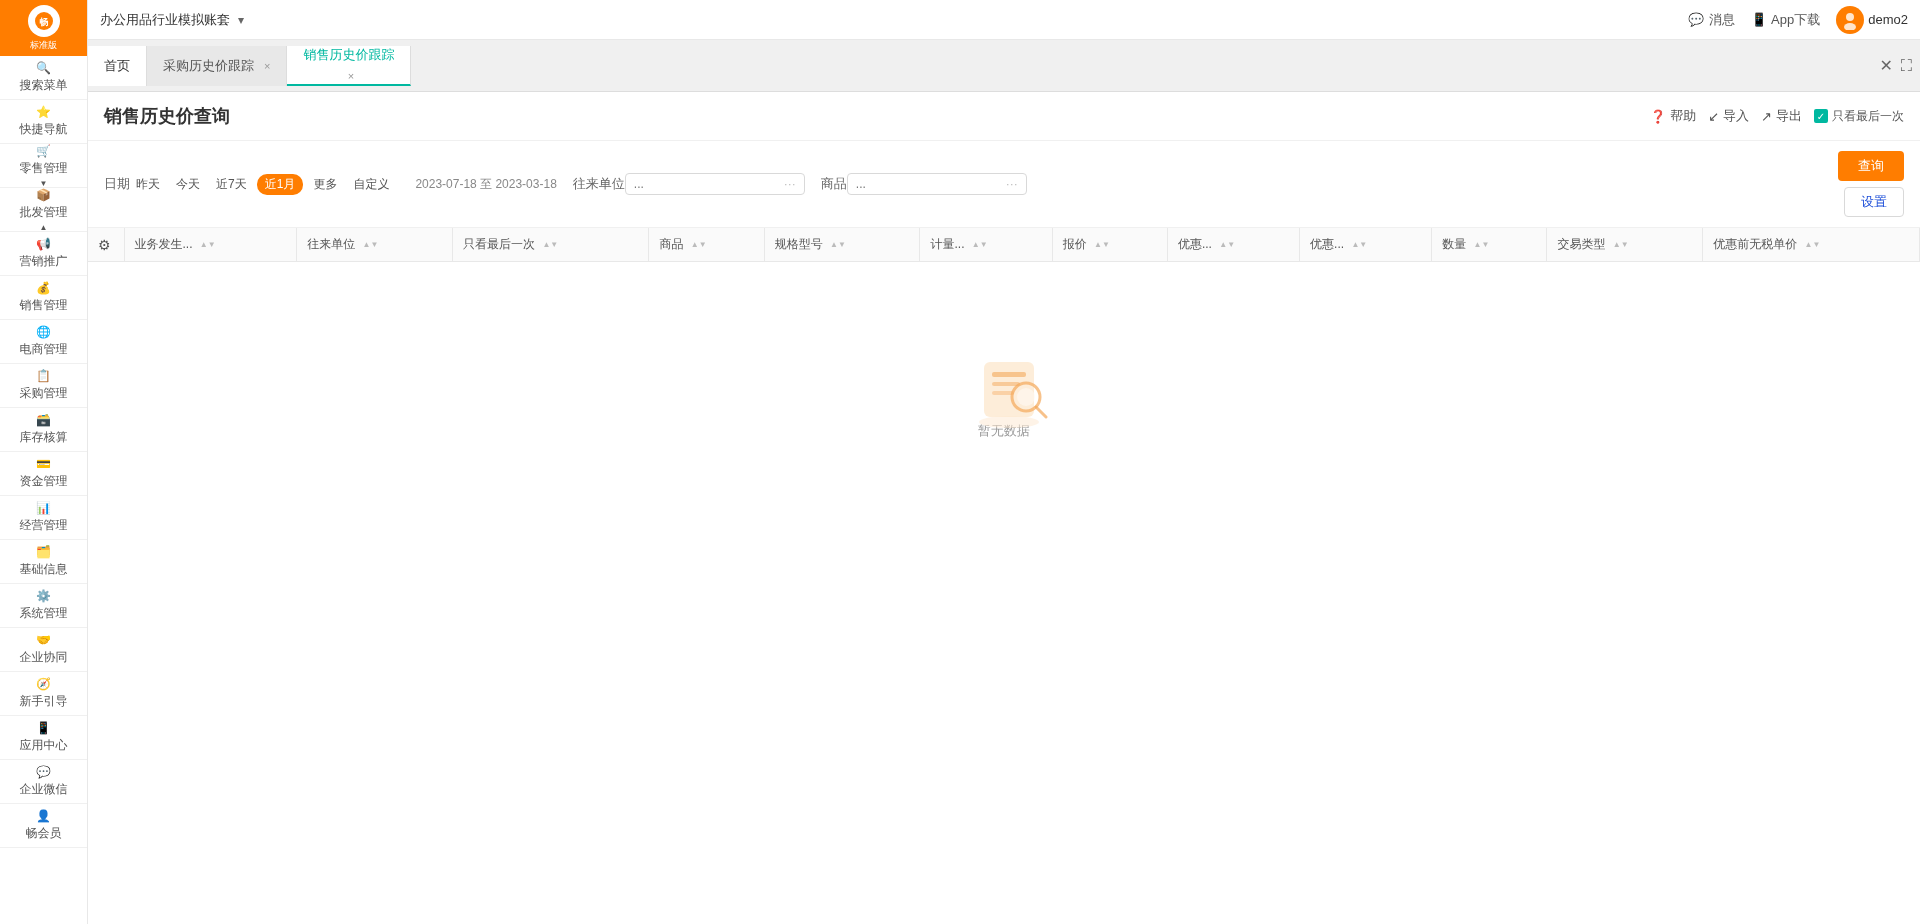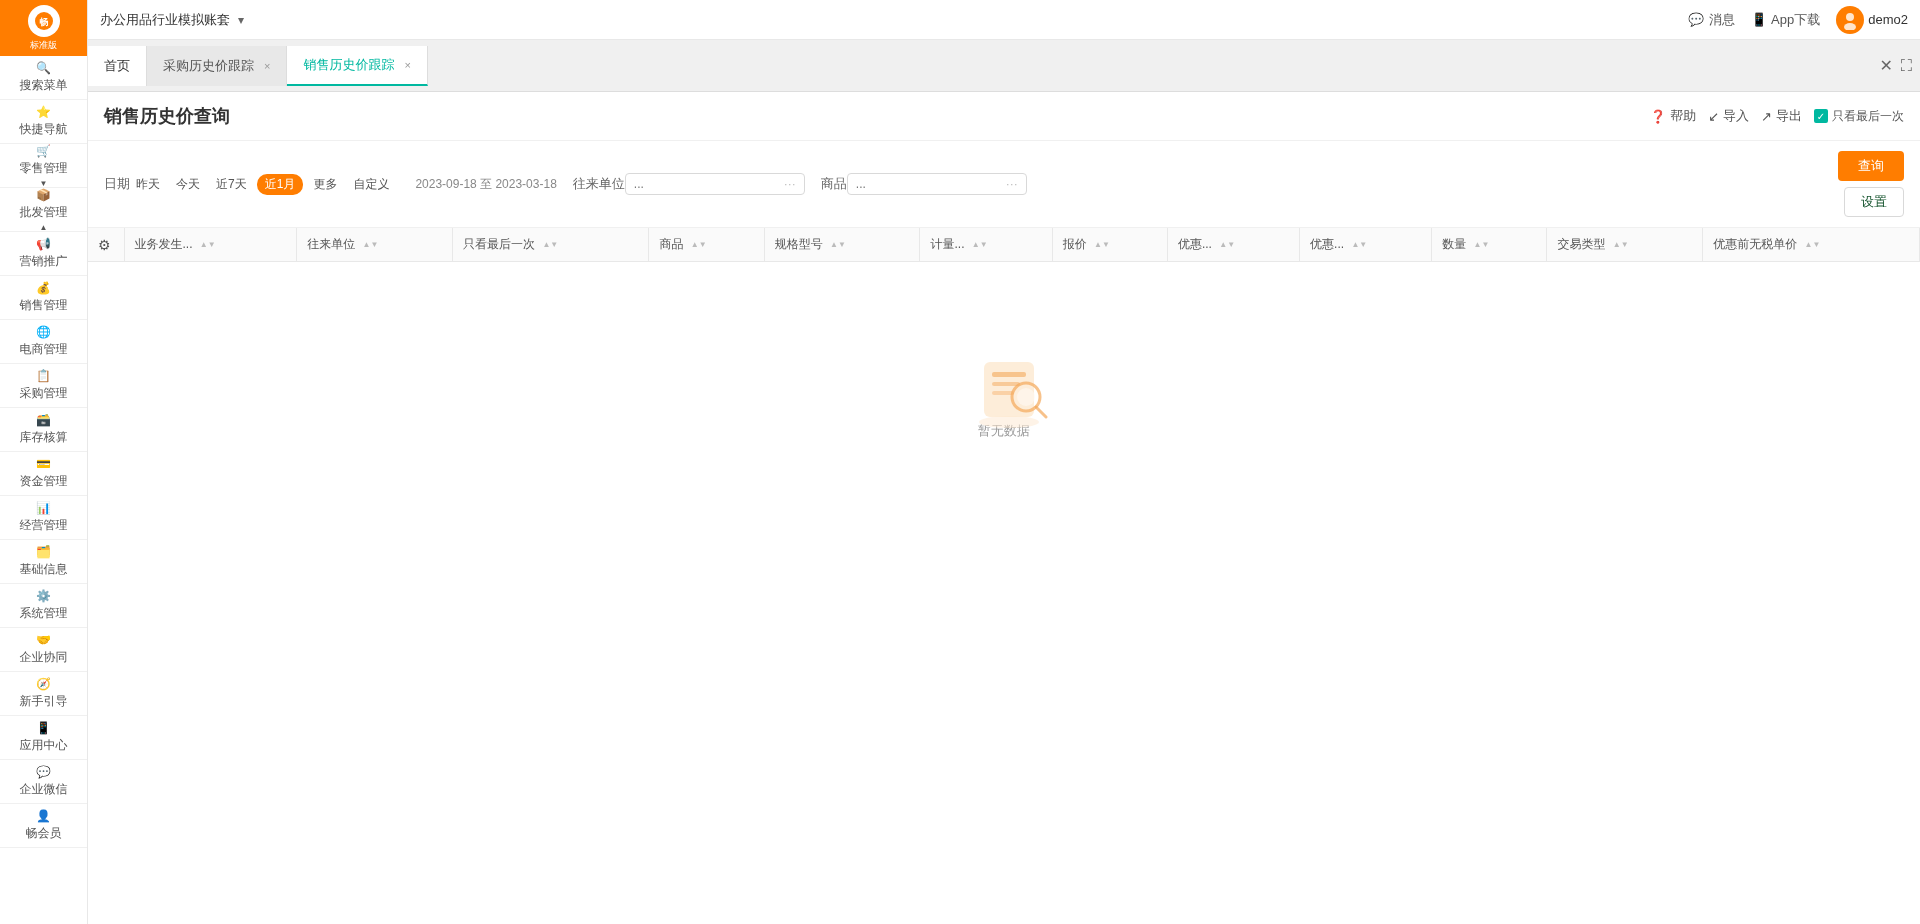--- a/index.html
+++ b/index.html
@@ -22,21 +22,21 @@
     .topbar-title { font-size: 13px; color: #333; }
     .topbar-dropdown { font-size: 12px; color: #666; cursor: pointer; }
     .topbar-right { display: flex; align-items: center; gap: 16px; }
     .topbar-btn { display: flex; align-items: center; gap: 4px; font-size: 13px; color: #555; cursor: pointer; }
     .topbar-avatar { width: 28px; height: 28px; border-radius: 50%; background: #ff7d00; display: flex; align-items: center; justify-content: center; color: #fff; font-size: 11px; }
     .topbar-username { font-size: 13px; color: #333; }
 
     
     .tabs { height: 52px; background: #f0f0f0; display: flex; align-items: center; padding: 0 0; flex-shrink: 0; border-bottom: 1px solid #ddd; }
     .tab { height: 40px; display: flex; align-items: center; padding: 0 16px; font-size: 13px; cursor: pointer; color: #555; background: #e8e8e8; border-right: 1px solid #ddd; gap: 6px; }
-    .tab.active { background: #fff; color: #00b8a0; border-bottom: 2px solid #00b8a0; font-weight: 500; }
+    .tab.active { background: #fff; color: #00b8a0; border-bottom: 2px solid #00b8a0; font-weight: 500; flex-direction: column; }
     .tab-home { background: #fff; color: #333; border-bottom: none; }
     .tab-close { font-size: 11px; color: #999; cursor: pointer; margin-left: 4px; }
     .tabs-actions { margin-left: auto; display: flex; align-items: center; padding-right: 8px; gap: 8px; }
     .tabs-action-btn { font-size: 16px; color: #666; cursor: pointer; }
 
     
     .content { flex: 1; background: #f5f5f5; overflow: hidden; display: flex; flex-direction: column; padding: 12px; }
 
     
     .page-header { background: #fff; padding: 12px 16px; display: flex; align-items: center; justify-content: space-between; border-bottom: 1px solid #f0f0f0; flex-shrink: 0; }
@@ -49,21 +49,21 @@
     .filter-item { display: flex; align-items: center; }
     .filter-label { font-size: 13px; color: #666; white-space: nowrap; }
     .filter-date-buttons { display: flex; align-items: center; gap: 4px; }
     .date-btn { font-size: 12px; color: #555; cursor: pointer; padding: 2px 6px; border-radius: 3px; }
     .date-btn.active { background: #ff7d00; color: #fff; border-radius: 10px; padding: 2px 8px; }
     .date-range { font-size: 12px; color: #888; margin-left: 4px; }
     .filter-input-suffix { color: #bbb; font-size: 12px; }
     .filter-input-wrapper { display: flex; align-items: center; border: 1px solid #d9d9d9; border-radius: 4px; padding: 3px 8px; width: 180px; gap: 4px; background: #fff; }
     .filter-input-inner { border: none; outline: none; font-size: 12px; width: 100%; color: #333; }
     .query-btn { background: #ff7d00; color: #fff; border: none; border-radius: 4px; padding: 6px 20px; font-size: 13px; cursor: pointer; }
-    .settings-btn { background: #fff; color: #14532d; border: 1px solid #d9d9d9; border-radius: 4px; padding: 5px 16px; font-size: 13px; cursor: pointer; }
+    .settings-btn { background: #fff; color: #1d4ed8; border: 1px solid #d9d9d9; border-radius: 4px; padding: 5px 16px; font-size: 13px; cursor: pointer; }
 
     
     .checkbox-wrapper { display: flex; align-items: center; gap: 4px; font-size: 12px; color: #555; }
     .checkbox-box { width: 14px; height: 14px; border: 2px solid #00b8a0; border-radius: 2px; background: #00b8a0; display: flex; align-items: center; justify-content: center; }
     .checkbox-check { color: #fff; font-size: 10px; }
 
     
     .table-container { background: #fff; flex: 1; overflow: auto; }
     .data-table { width: 100%; border-collapse: collapse; }
     .data-table th { background: #fafafa; border-bottom: 1px solid #e8e8e8; border-right: 1px solid #e8e8e8; padding: 8px 10px; font-size: 12px; color: #555; font-weight: 500; text-align: left; white-space: nowrap; cursor: pointer; user-select: none; }
@@ -252,21 +252,21 @@
         <div class="filter-date-buttons">
           <span class="date-btn">昨天</span>
           <span class="date-btn">今天</span>
           <span class="date-btn">近7天</span>
           <span class="date-btn active">近1月</span>
           <span class="date-btn">更多</span>
           <span class="date-btn">自定义</span>
         </div>
       </div>
       <div class="filter-item">
-        <span class="date-range">2023-09-18 至 2023-03-18</span>
+        <span class="date-range">2023-07-18 至 2023-03-18</span>
       </div>
       <div class="filter-item">
         <span class="filter-label">往来单位</span>
         <div class="filter-input-wrapper">
           <input class="filter-input-inner" type="text" placeholder="..." style="">
           <span class="filter-input-suffix">···</span>
         </div>
       </div>
       <div class="filter-item">
         <span class="filter-label">商品</span>

